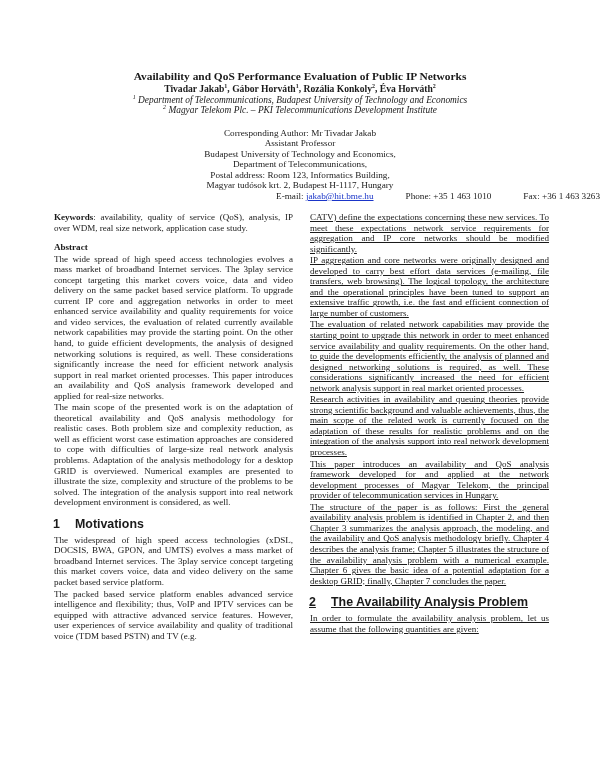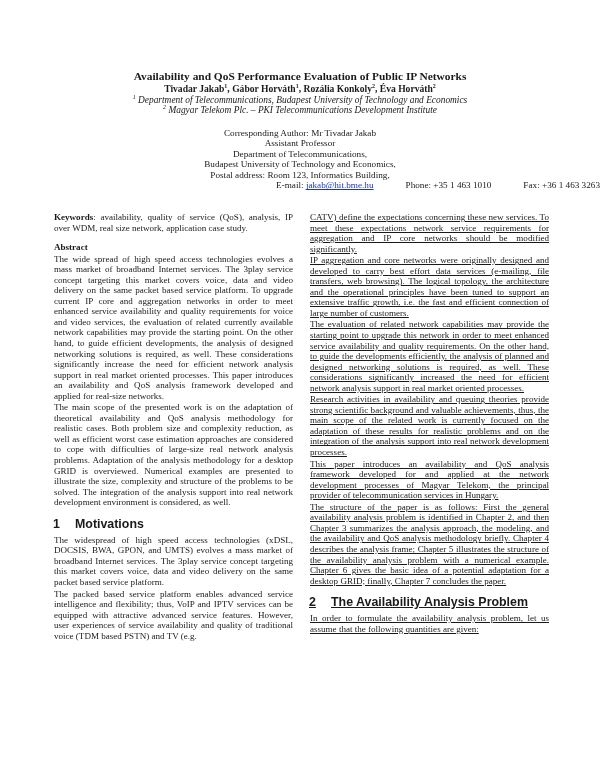--- a/index.html
+++ b/index.html
@@ -34,23 +34,24 @@
       <span>Gábor Horváth</span><sup>1</sup><span>, </span>
       <span>Rozália Konkoly</span><sup>2</sup><span>, </span>
       <span>Éva Horváth</span><sup>2</sup>
     </div>
     <div class="affil"><sup>1</sup> <span>Department of Telecommunications, Budapest University of Technology and Economics</span></div>
     <div class="affil"><sup>2</sup> <span>Magyar Telekom Plc. – PKI Telecommunications Development Institute</span></div>
 
     <div class="contact">
       <div>Corresponding Author: Mr Tivadar Jakab</div>
       <div>Assistant Professor</div>
+      <div>Budapest University of Technology and Economics,</div>
       <div>Department of Telecommunications,</div>
-      <div>Budapest University of Technology and Economics,</div>
       <div>Postal address: Room 123, Informatics Building,</div>
+      <div>Magyar tudósok krt. 2, Budapest H-1117, Hungary</div>
       <div class="contact-row">
         <span><span>E-mail: </span><a class="email-link" href="mailto:jakab@hit.bme.hu">jakab@hit.bme.hu</a></span>
         <span>Phone: +35 1 463 1010</span>
         <span>Fax: +36 1 463 3263</span>
       </div>
     </div>
   </div>
 
   <div class="col col-left">
     <p><span class="kw-label">Keywords</span><span>: availability, quality of service (QoS), analysis, IP over WDM, real size network, application case study.</span></p>

